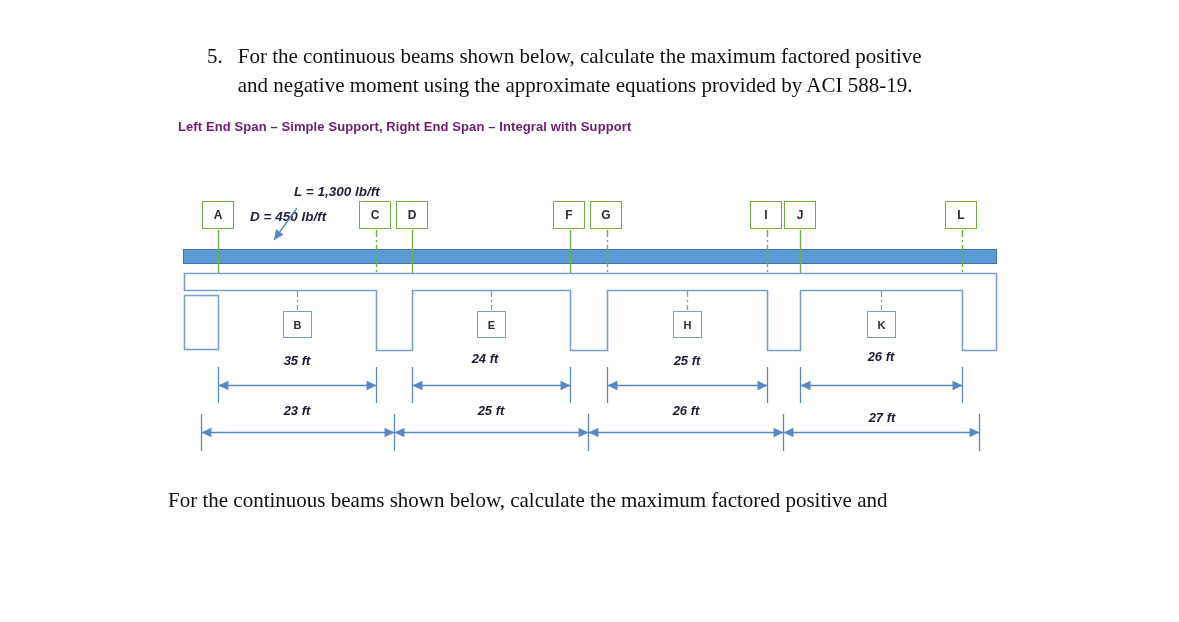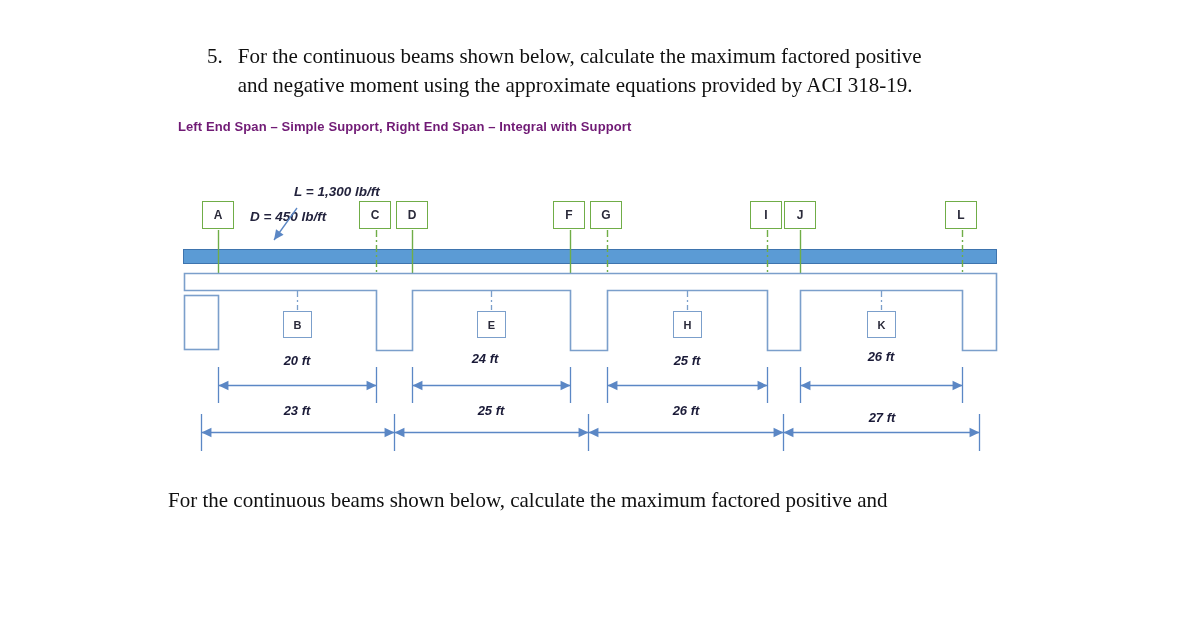--- a/index.html
+++ b/index.html
@@ -43,21 +43,21 @@
   }
   svg.overlay{position:absolute;left:0;top:0;pointer-events:none;}
 </style>
 </head>
 <body>
 
 <div class="abs heading">
   <span class="num">5.</span>
   <span>
     <span>For the continuous beams shown below, calculate the maximum factored positive</span><br>
-    <span>and negative moment using the approximate equations provided by ACI 318-19.</span>
+    <span>and negative moment using the approximate equations provided by ACI 588-19.</span>
   </span>
 </div>
 
 <div class="abs subtitle">Left End Span – Simple Support, Right End Span – Integral with Support</div>
 
 <div class="abs loadtext" style="top:161px;margin-top:48px;">D = 450 lb/ft</div>
 <div class="abs loadtext" style="top:184px;margin-left:44px;">L = 1,300 lb/ft</div>
 
 <div class="abs beam-bar"></div>
 
@@ -130,21 +130,21 @@
 <div class="abs gbox" style="left:590px;">G</div>
 <div class="abs gbox" style="left:750px;">I</div>
 <div class="abs gbox" style="left:784px;">J</div>
 <div class="abs gbox" style="left:945px;">L</div>
 
 <div class="abs sbox" style="left:283px;">B</div>
 <div class="abs sbox" style="left:477px;">E</div>
 <div class="abs sbox" style="left:673px;">H</div>
 <div class="abs sbox" style="left:867px;">K</div>
 
-<div class="abs dimtext" style="left:267px;top:353px;">20 ft</div>
+<div class="abs dimtext" style="left:267px;top:353px;">35 ft</div>
 <div class="abs dimtext" style="left:455px;top:351px;">24 ft</div>
 <div class="abs dimtext" style="left:657px;top:353px;">25 ft</div>
 <div class="abs dimtext" style="left:851px;top:349px;">26 ft</div>
 
 <div class="abs dimtext" style="left:267px;top:403px;">23 ft</div>
 <div class="abs dimtext" style="left:461px;top:403px;">25 ft</div>
 <div class="abs dimtext" style="left:656px;top:403px;">26 ft</div>
 <div class="abs dimtext" style="left:852px;top:403px;margin-top:7px;">27 ft</div>
 
 <div class="abs footer">For the continuous beams shown below, calculate the maximum factored positive and</div>

